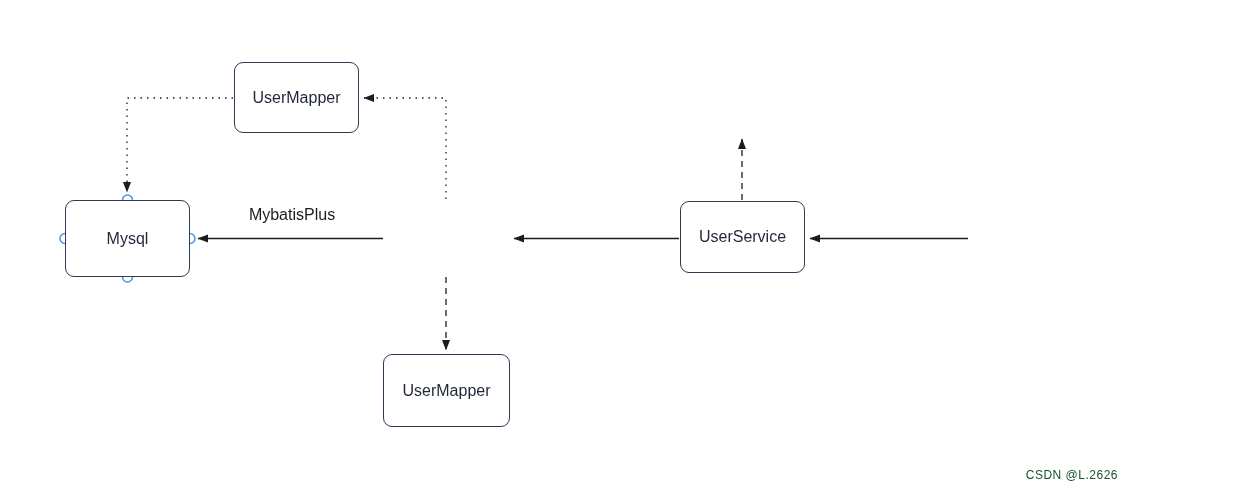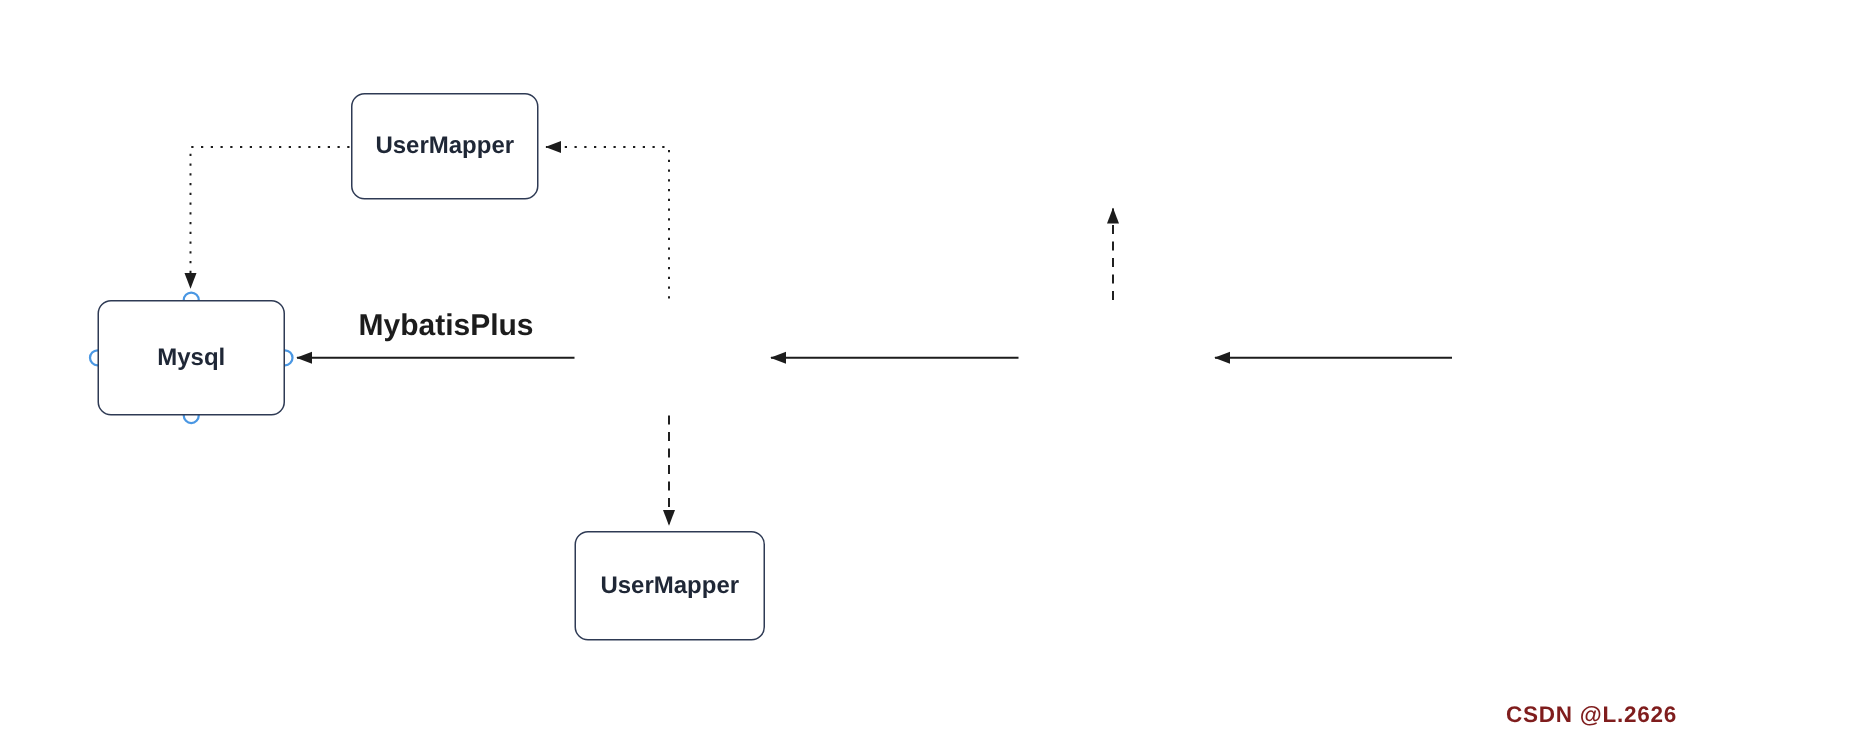--- a/index.html
+++ b/index.html
@@ -3,21 +3,20 @@
 <meta charset="utf-8">
 <style>
   html, body { margin: 0; padding: 0; background: #ffffff; }
   .canvas {
     position: relative;
     width: 1128px;
     height: 492px;
     background: #ffffff;
     font-family: "Liberation Sans", sans-serif;
     overflow: hidden;
-    font-weight: bold;
   }
   svg.connector-layer {
     position: absolute;
     left: 0; top: 0;
     width: 1242px; height: 492px;
   }
   .node {
     position: absolute;
     box-sizing: border-box;
     border: 1px solid #2e3a54;
@@ -34,29 +33,29 @@
   .node .lbl { display: inline-block; }
   .node .lbl.wrap {
     width: 104px;
     word-break: break-all;
   }
   .edge-label {
     position: absolute;
     left: 239px; top: 206px;
     width: 106px;
     text-align: center;
-    font-size: 20px;
+    font-size: 16px;
     color: #1c1c1c;
   }
   .watermark {
     position: absolute;
     right: 10px; top: 468px;
-    font-size: 15px;
+    font-size: 12px;
     letter-spacing: 0.5px;
-    color: #7f1d1d;
+    color: #14532d;
   }
 </style>
 </head>
 <body>
 
 <div class="canvas">
 
   <svg class="connector-layer" viewBox="0 0 1242 492" xmlns="http://www.w3.org/2000/svg">
     <defs>
       <marker id="arrow" markerWidth="11" markerHeight="9" refX="10" refY="4" orient="auto" markerUnits="userSpaceOnUse">
@@ -87,20 +86,23 @@
   <div class="node" style="left:234px; top:62px; width:125px; height:71px">
     <span class="lbl">UserMapper</span>
   </div>
 
 
   <div class="node" style="left:65px; top:200px; width:125px; height:77px">
     <span class="lbl">Mysql</span>
   </div>
 
 
+  <div class="node" style="left:680px; top:201px; width:125px; height:72px">
+    <span class="lbl">UserService</span>
+  </div>
 
 
   <div class="node" style="left:383px; top:354px; width:127px; height:73px">
     <span class="lbl">UserMapper</span>
   </div>
 
   <div class="edge-label">MybatisPlus</div>
 
   <div class="watermark">CSDN @L.2626</div>
 

